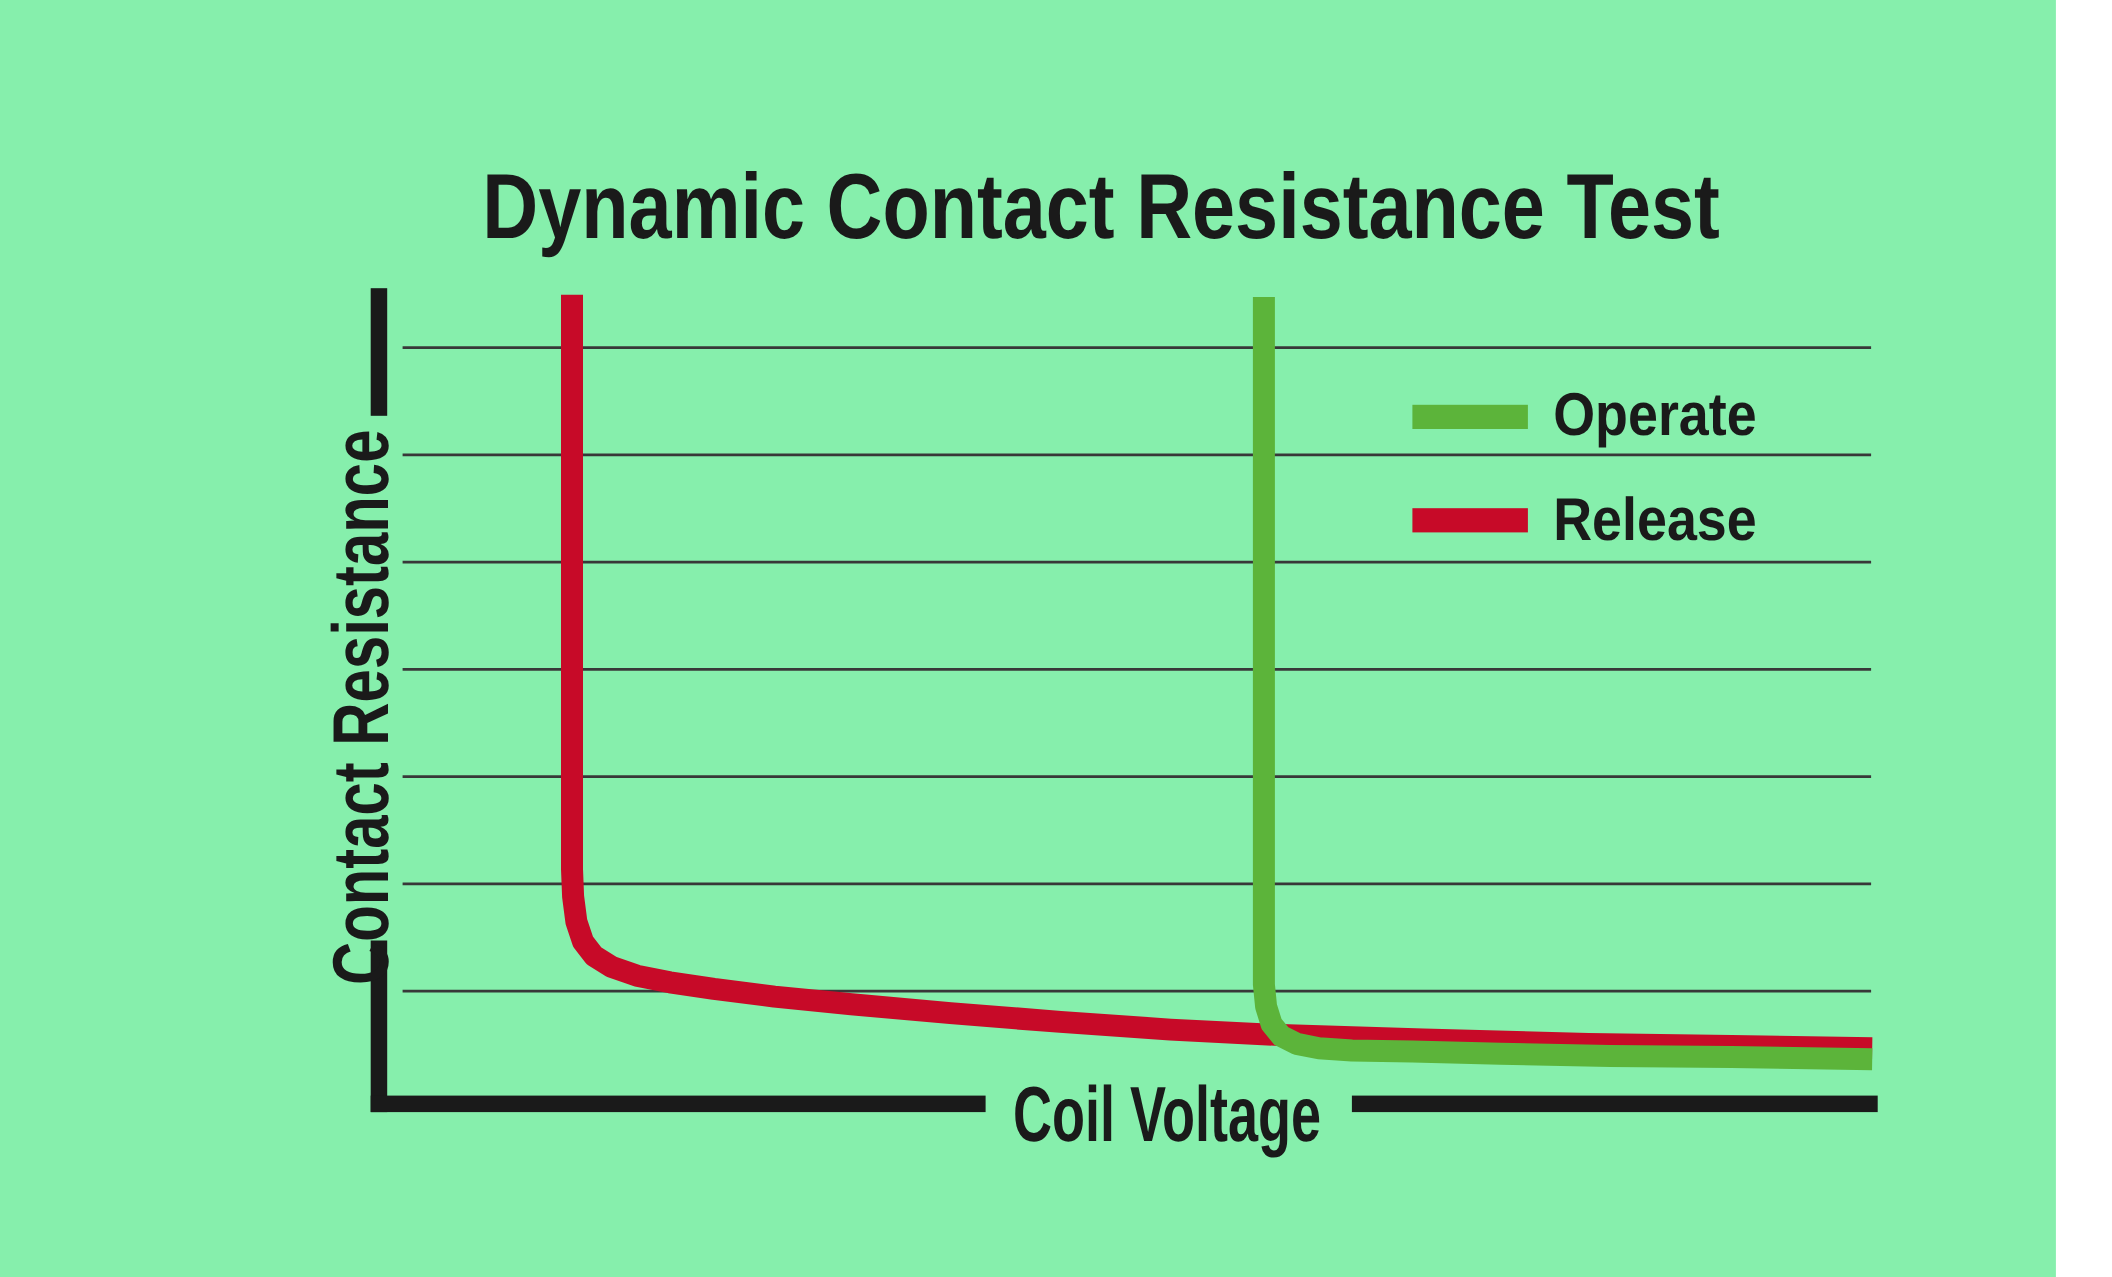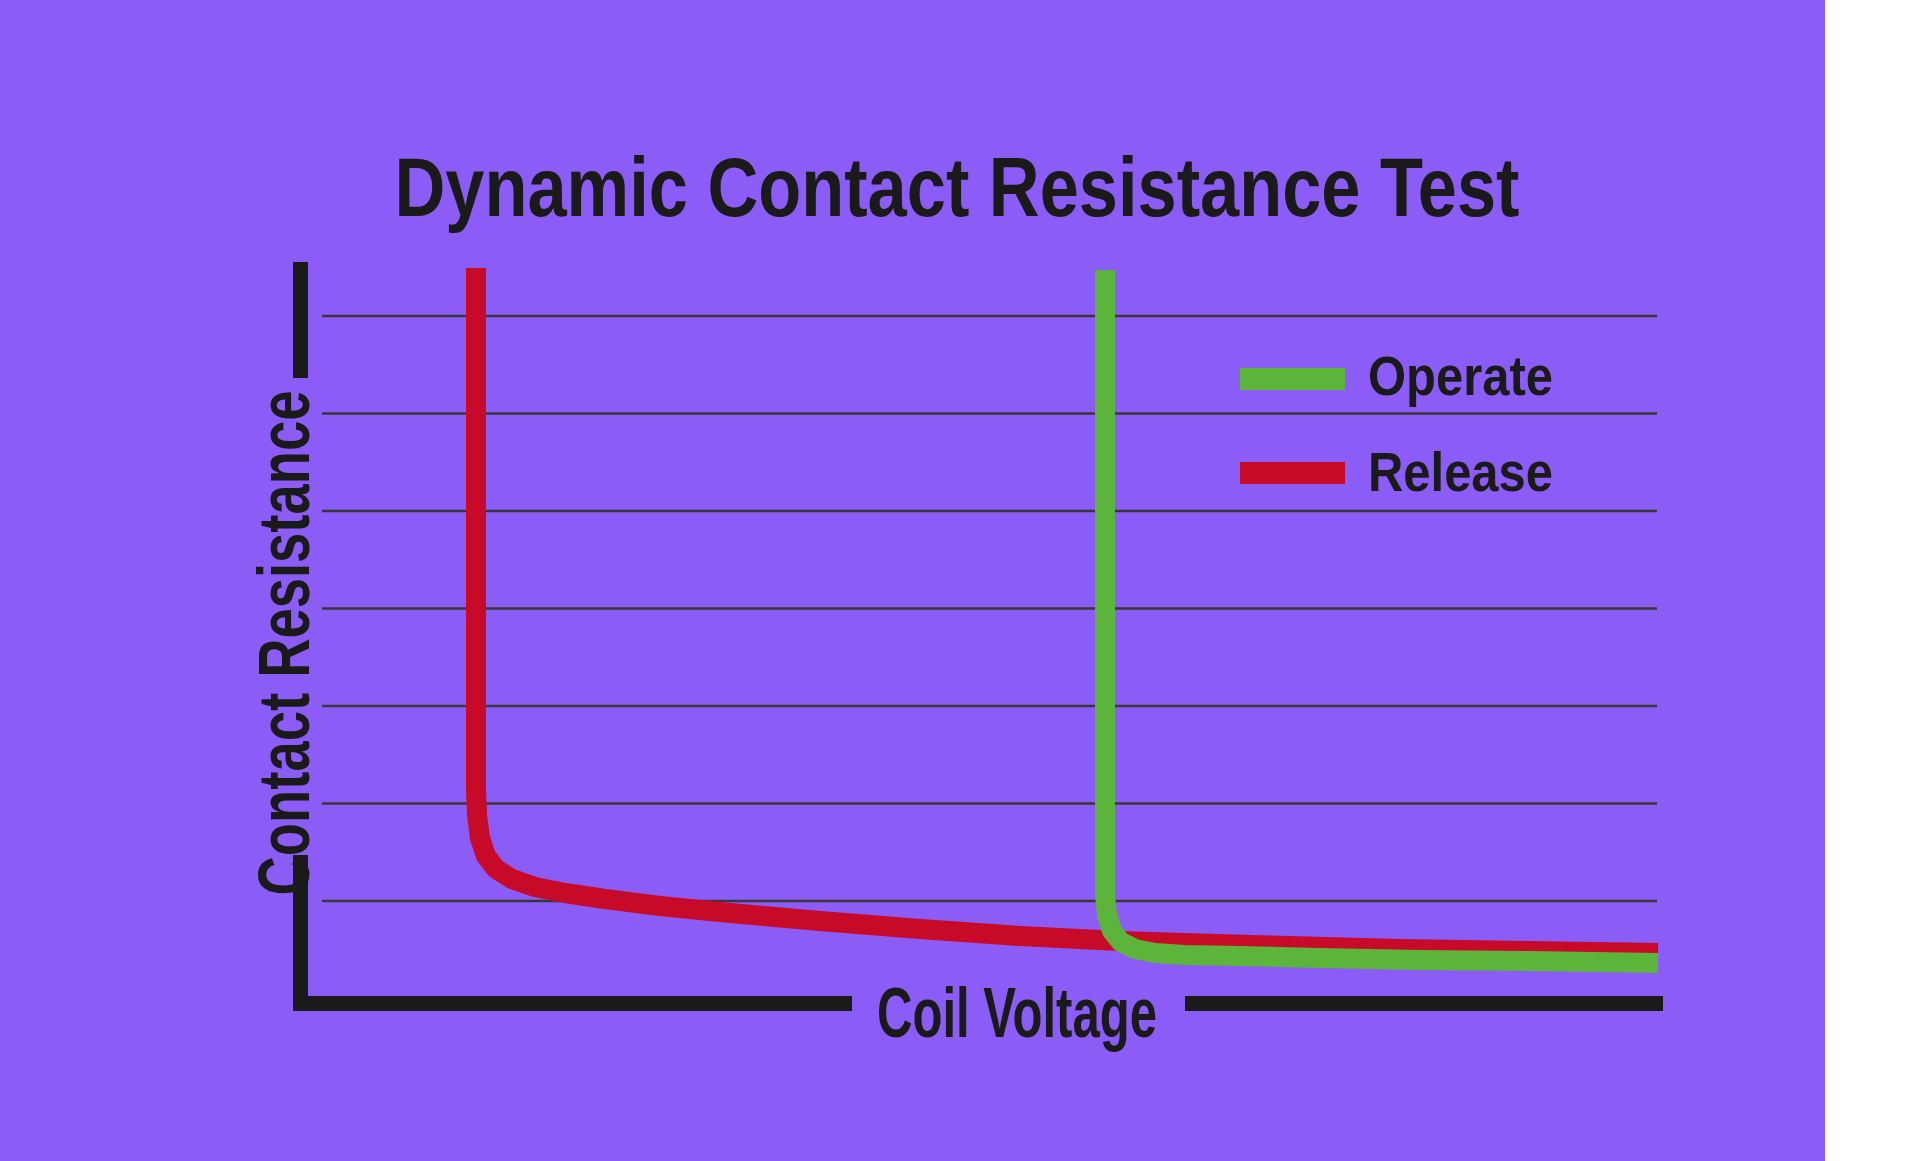--- a/index.html
+++ b/index.html
@@ -1,16 +1,16 @@
 <!DOCTYPE html>
 <html><head>
 <meta charset="utf-8">
 <style>
   html,body{margin:0;padding:0;background:#ffffff;}
-  .stage{position:relative;width:1825px;height:1161px;background:#8b5cf6;overflow:hidden;}
+  .stage{position:relative;width:1825px;height:1161px;background:#86efac;overflow:hidden;padding-left:44px;}
   svg{display:block;width:1920px;height:1161px;}
   text{font-family:"Liberation Sans","DejaVu Sans",sans-serif;font-weight:bold;fill:#1a1a1a;}
   .title-text{font-size:84px;}
   .axis-label{font-size:71px;}
   .y-axis-label{font-size:72px;}
   .legend-text{font-size:55px;}
 </style>
 </head>
 <body>
 

